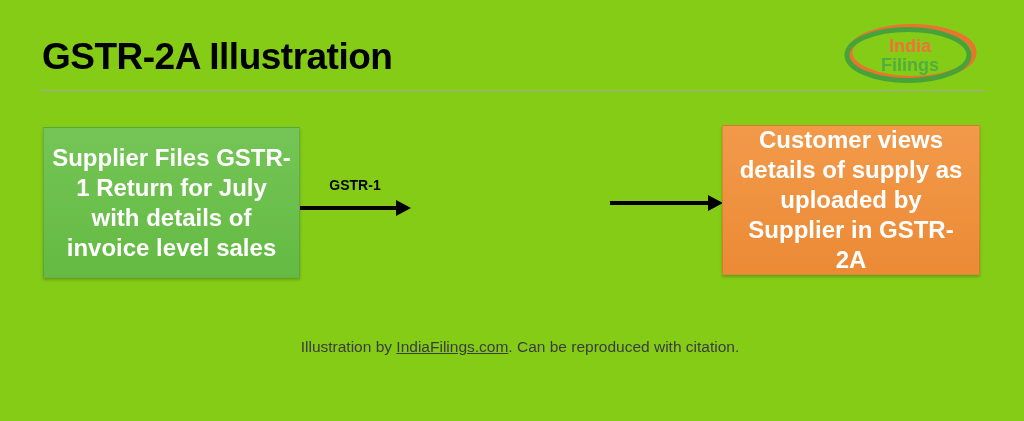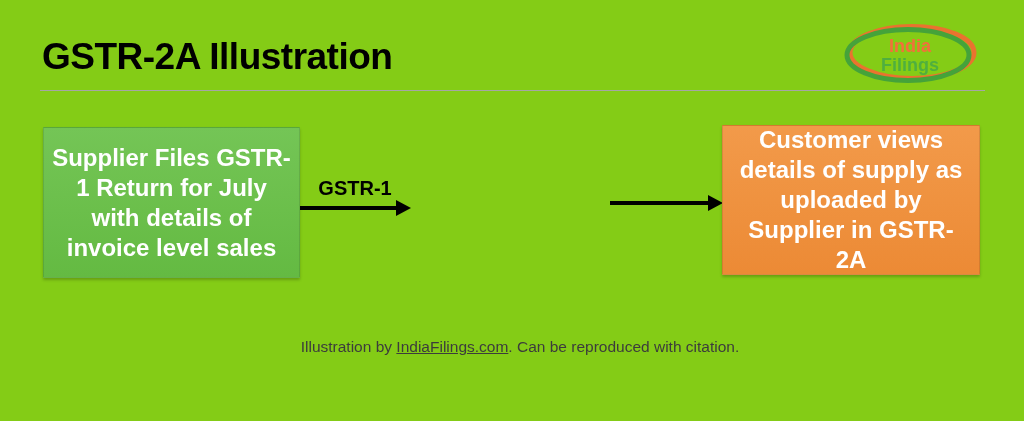--- a/index.html
+++ b/index.html
@@ -21,21 +21,21 @@
     box-sizing:border-box;border-radius:1px;
   }
   .node-supplier{left:43px;top:127px;width:257px;height:151px;padding:0 8px;
     background:linear-gradient(180deg,#74c556 0%,#64ba42 100%);}
   .node-gstn{left:410px;top:143px;width:200px;height:118px;padding:0 6px;
     background:linear-gradient(180deg,#f29a4a 0%,#ec8a35 100%);}
   .node-customer{left:722px;top:125px;width:258px;height:150px;padding:0 16px;
     background:linear-gradient(180deg,#f29a4a 0%,#ec8a35 100%);}
 
   .arrow-label{
-    position:absolute;text-align:center;font-weight:bold;font-size:20px;color:#000;
+    position:absolute;text-align:center;font-weight:bold;font-size:14px;color:#000;
   }
   .arrow-label-1{left:300px;top:177px;width:110px;}
   .arrow-label-2{left:608px;top:172px;width:114px;}
   .arrow-line{position:absolute;height:4px;background:#000;}
   .arrow-line-1{left:300px;top:206px;width:97px;}
   .arrow-line-2{left:610px;top:201px;width:99px;}
   .arrow-head{position:absolute;width:0;height:0;
     border-top:8px solid transparent;border-bottom:8px solid transparent;
     border-left:15px solid #000;}
   .arrow-head-1{left:396px;top:200px;}

